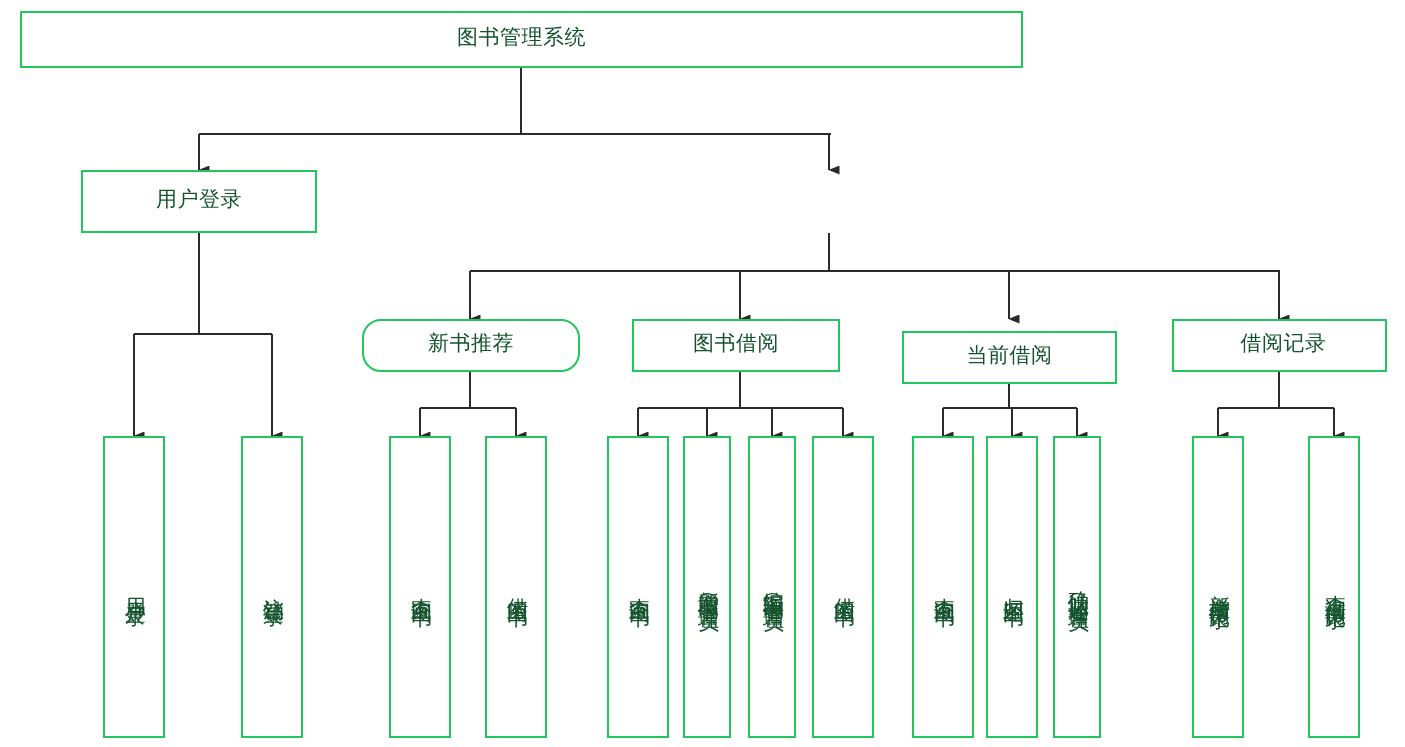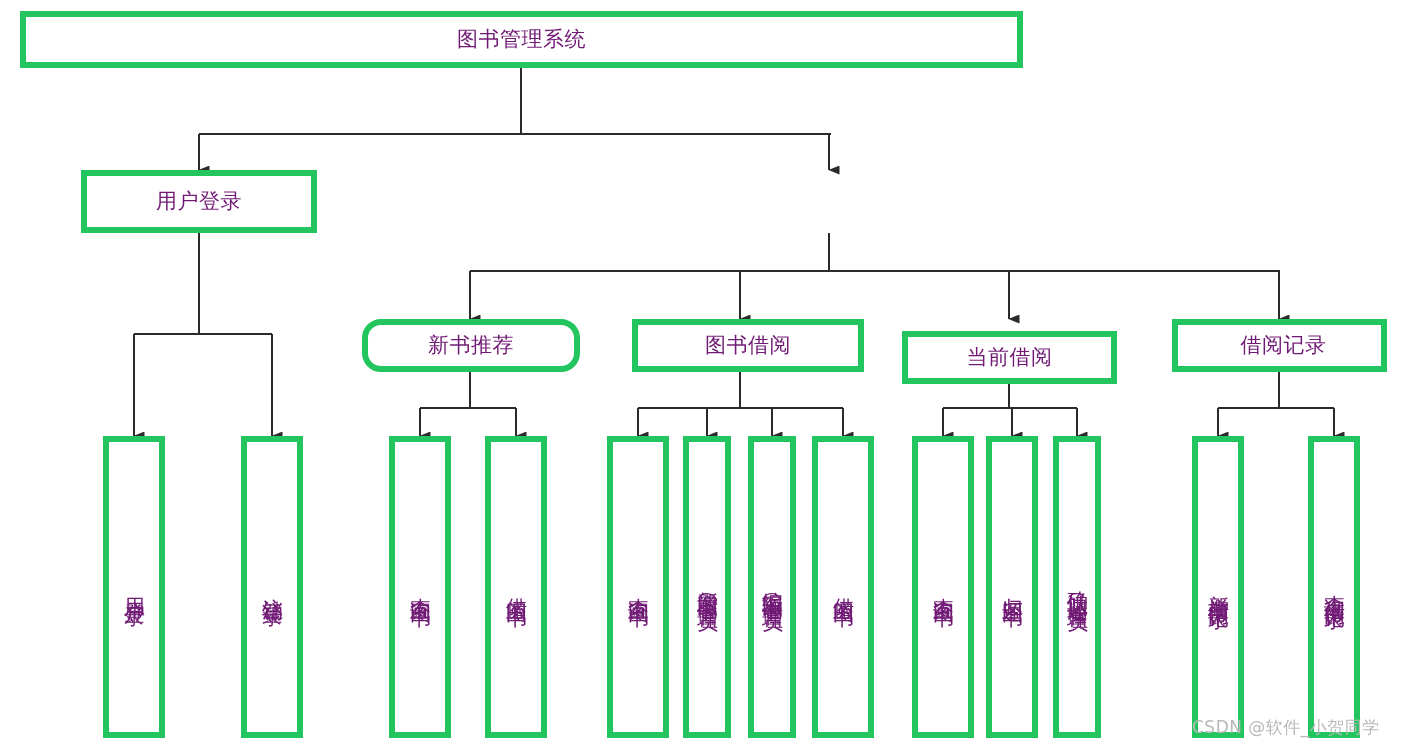--- a/index.html
+++ b/index.html
@@ -22,25 +22,26 @@
     position: absolute;
     left: 0;
     top: 0;
     width: 1405px;
     height: 747px;
   }
   .node-box {
     position: absolute;
     box-sizing: border-box;
     background: #ffffff;
-    border: 6px solid #22c55e;
+    border: 2px solid #22c55e;
     display: flex;
     align-items: center;
     justify-content: center;
-    color: #701a75;
+    color: #14532d;
+    font-family: Liberation Mono, monospace;
   }
   .node-label {
     display: block;
     text-align: center;
     line-height: 1.18;
     letter-spacing: 0.5px;
     white-space: pre;
   }
   .node-horizontal .node-label {
     font-size: 21px;
@@ -126,21 +127,21 @@
     <span class="node-label">图书管理系统</span>
   </div>
 
   <div class="node-box node-horizontal" style="left:81px; top:170px; width:236px; height:63px;">
     <span class="node-label">用户登录</span>
   </div>
 
   <div class="node-box node-horizontal" style="left:362px; top:319px; width:218px; height:53px;border-radius:19px;">
     <span class="node-label">新书推荐</span>
   </div>
-  <div class="node-box node-horizontal" style="left:632px; top:319px; width:232px; height:53px;">
+  <div class="node-box node-horizontal" style="left:632px; top:319px; width:208px; height:53px;">
     <span class="node-label">图书借阅</span>
   </div>
   <div class="node-box node-horizontal" style="left:902px; top:319px; width:215px; height:53px;margin-top:12px;">
     <span class="node-label">当前借阅</span>
   </div>
   <div class="node-box node-horizontal" style="left:1172px; top:319px; width:215px; height:53px;padding-left:8px;">
     <span class="node-label">借阅记录</span>
   </div>
 
   <div class="node-box node-vertical" style="left:103px; top:436px; width:62px; height:302px;">
@@ -180,15 +181,14 @@
     <span class="node-label">确认归还（管理员）</span>
   </div>
 
   <div class="node-box node-vertical" style="left:1192px; top:436px; width:52px; height:302px;">
     <span class="node-label">新增借阅记录</span>
   </div>
   <div class="node-box node-vertical" style="left:1308px; top:436px; width:52px; height:302px;">
     <span class="node-label">查询借阅记录</span>
   </div>
 
-  <div class="watermark" style="left:1192px; top:716px;">CSDN @软件_小贺同学</div>
 
 </div>
 
 </body></html>

